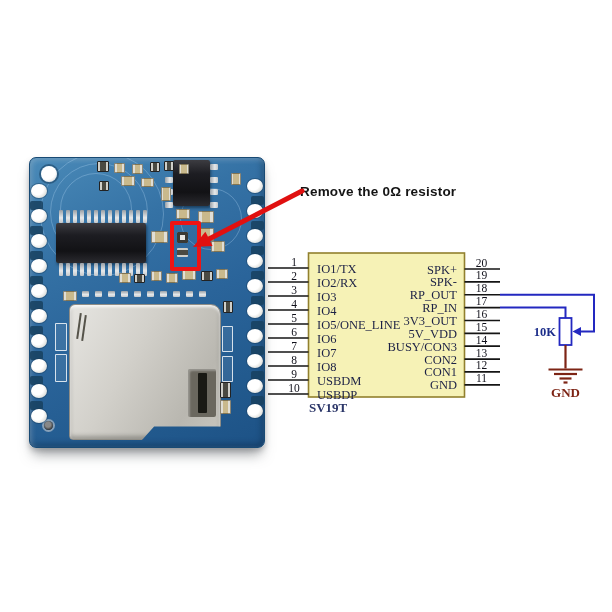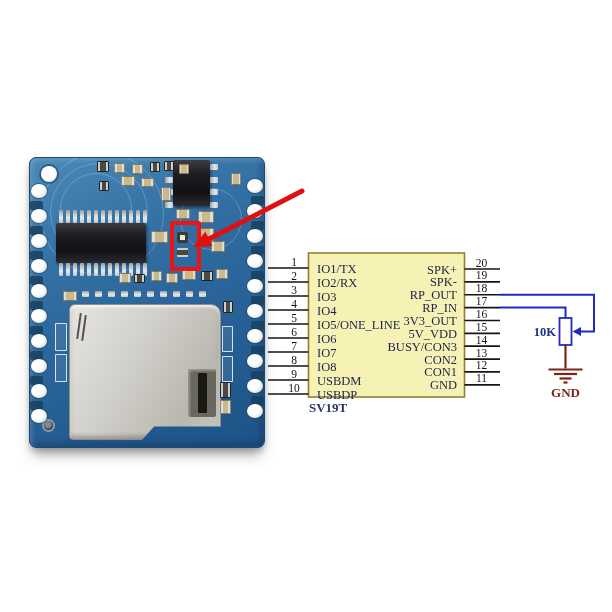--- a/index.html
+++ b/index.html
@@ -193,20 +193,21 @@
       <div class="smd dark" style="left:193px;top:143px;width:8px;height:10px;"></div>
       <div class="smd dark" style="left:190px;top:224px;width:9px;height:14px;"></div>
       <div class="smd" style="left:190px;top:242px;width:9px;height:12px;"></div>
     </div>
 
   <div id="highlight-box">
     <div class="tinypart" style="position:absolute;left:3px;top:7px;width:11px;height:11px;background:#3a3a35;box-shadow:inset 0 0 0 3px #3a3a35,inset 0 0 0 20px #e8e8e4;"></div>
     <div class="tinypart" style="position:absolute;left:3px;top:23px;width:11px;height:9px;background:linear-gradient(180deg,#cfcfc9 0 25%,#4a4a42 25% 75%,#cfcfc9 75%);"></div>
   </div>
 
+  <div id="annotation-text">Remove the 0Ω resistor</div>
 
   <svg id="schem" viewBox="0 0 612 612" xmlns="http://www.w3.org/2000/svg">
 
     <g>
       <line x1="302" y1="191" x2="208" y2="239.5" stroke="#e01010" stroke-width="5" stroke-linecap="round"></line>
       <polygon points="193,247 205.4,231.7 212.6,246" fill="#e01010"></polygon>
     </g>
 
     <rect id="chip-body" x="308.5" y="253" width="156" height="144" fill="#f6f2b6" stroke="#92802e" stroke-width="1.6"></rect>
     <text x="309" y="412" font-size="13" font-weight="bold" fill="#2b3668">SV19T</text>

